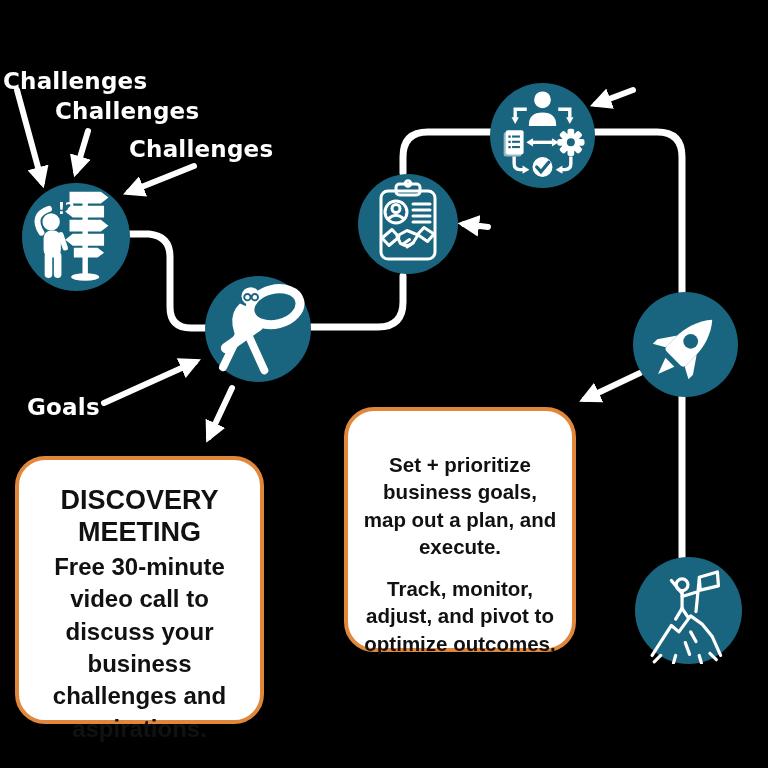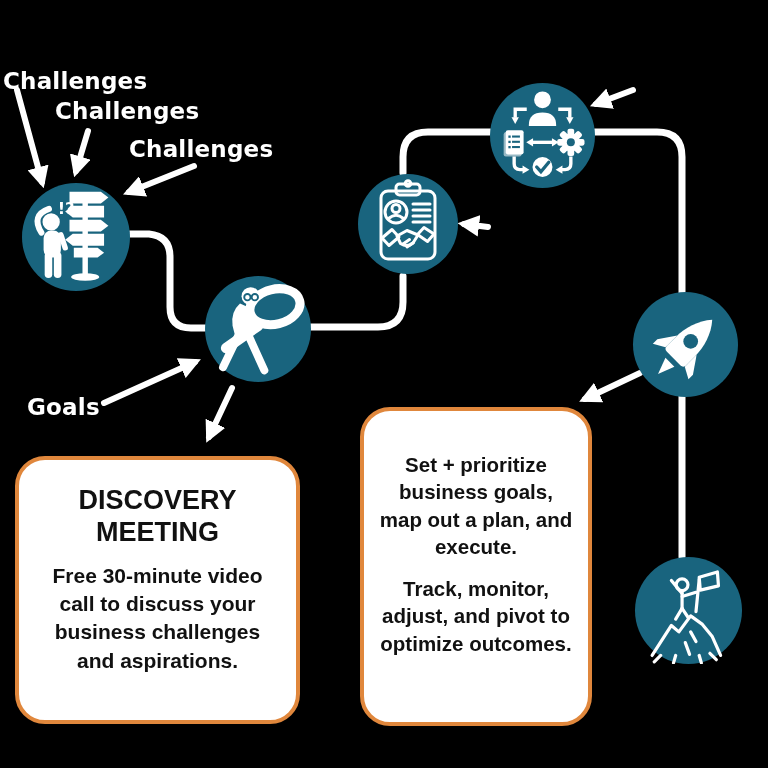--- a/index.html
+++ b/index.html
@@ -15,24 +15,24 @@
   .label{
     position:absolute;color:#fff;font-family:"DejaVu Sans",sans-serif;font-weight:bold;
     font-size:23px;letter-spacing:.2px;white-space:nowrap;z-index:4;line-height:1;
   }
   .success-label{font-size:30px;letter-spacing:-.5px;}
   .box{
     position:absolute;background:#fff;border:4px solid #E0873C;border-radius:30px;
     box-sizing:border-box;color:#111;text-align:center;z-index:2;
     font-family:"Liberation Sans",sans-serif;
   }
-  #discovery-box{left:15px;top:456px;width:285px;height:268px;padding:24px 18px 0;}
+  #discovery-box{left:15px;top:456px;width:249px;height:268px;padding:24px 18px 0;}
   .box-title{font-size:27px;font-weight:bold;line-height:1.2;}
-  .box-body{font-size:21px;font-weight:bold;line-height:1.35;margin-top:13px;}
-  #strategy-box{left:360px;top:407px;width:232px;height:319px;padding:40px 12px 0;}
+  .box-body{font-size:24px;font-weight:bold;line-height:1.35;margin-top:2px;}
+  #strategy-box{left:344px;top:407px;width:232px;height:245px;padding:40px 12px 0;}
   .strategy-p{font-size:20.5px;font-weight:bold;line-height:1.33;margin:0;}
   .strategy-p + .strategy-p{margin-top:15px;}
 </style>
 </head>
 <body>
 
 <div id="stage">
 
   <svg id="connectors" width="768" height="768" viewBox="0 0 768 768">
     <defs>

